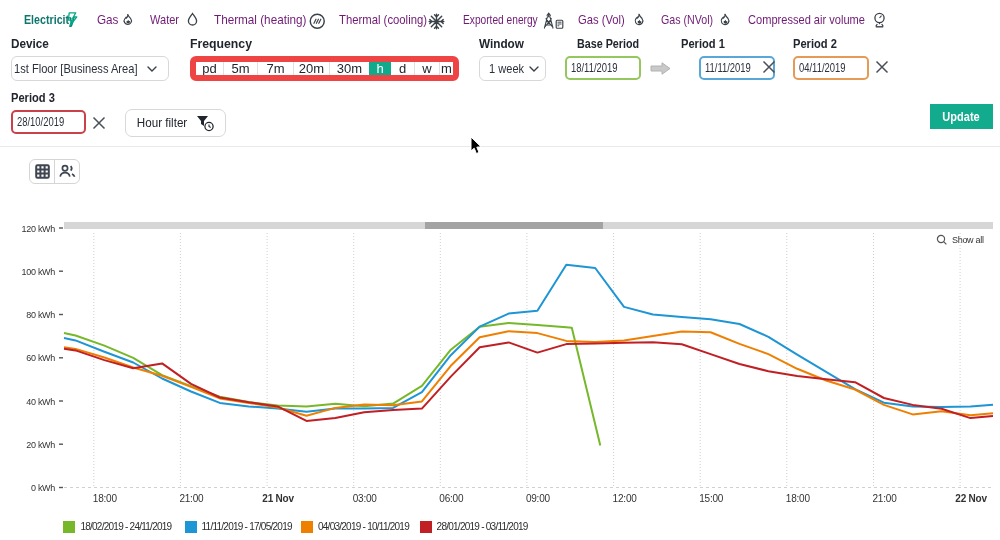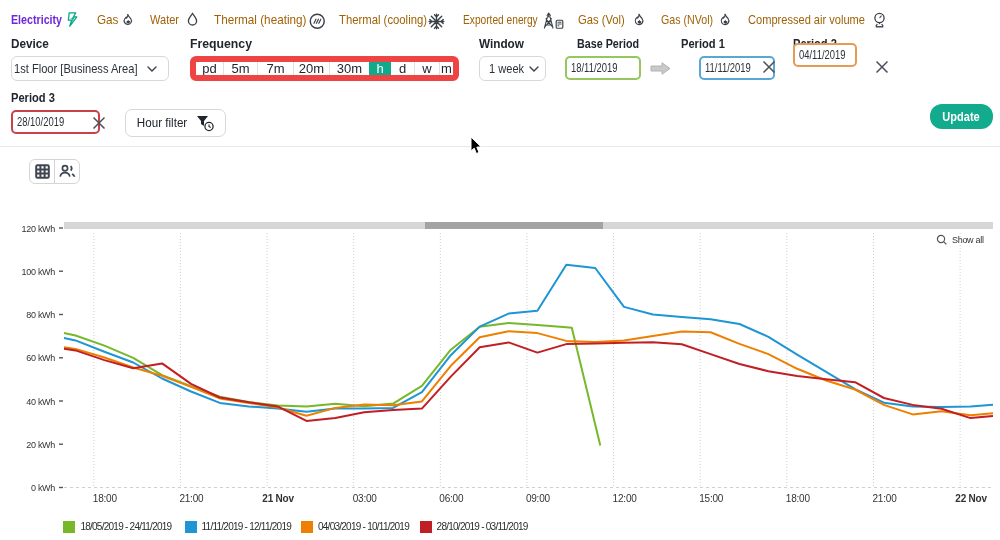--- a/index.html
+++ b/index.html
@@ -1,26 +1,26 @@
 <!DOCTYPE html>
 <html><head><meta charset="utf-8"><style>
 *{margin:0;padding:0;box-sizing:border-box}
 html,body{width:1000px;height:540px;background:#fff;font-family:"Liberation Sans",sans-serif;overflow:hidden;position:relative}
 .abs{position:absolute}
-.nt{position:absolute;top:12px;font-size:13px;color:#a16207;font-weight:500;white-space:nowrap}
+.nt{position:absolute;top:12px;font-size:13px;color:#701a75;font-weight:500;white-space:nowrap}
 .nt span{display:inline-block;transform-origin:0 50%}
 .lbl{position:absolute;font-size:12.5px;font-weight:bold;color:#21262e;white-space:nowrap}
 .lbl span{display:inline-block;transform-origin:0 50%}
 .inp{position:absolute;height:24px;border-radius:5px;background:#fff;font-size:12.5px;color:#2b313b;display:flex;align-items:center;padding-left:3.5px;white-space:nowrap}
 .inp span{display:inline-block;transform-origin:0 50%;transform:scaleX(0.755)}
 .sel{position:absolute;height:25px;border:1px solid #d8d8d8;border-radius:6px;background:#fff;color:#2b313b;display:flex;align-items:center;white-space:nowrap}
 svg{display:block}
 </style></head><body>
 
-<div class="nt" style="left:11px;color:#6d28d9;font-weight:600"><span style="transform:scaleX(.821)">Electricity</span></div>
+<div class="nt" style="left:24px;color:#0f766e;font-weight:600"><span style="transform:scaleX(.821)">Electricity</span></div>
 <svg class="abs" style="left:67px;top:12px" width="11" height="15" viewBox="0 0 11 15">
     <path d="M2.2.8 h6.6 l-2.3 4 h3.3 L2.8 14.2 l1.8-6 H1.4 Z" fill="none" stroke="#00a885" stroke-width="1.3" stroke-linejoin="round"></path>
     <path d="M5.4 5.2 l2.4 0 -3.4 5.6 1-4.1 -1.9 0 Z" fill="#00a885"></path>
   </svg>
 <div class="nt" style="left:96.5px"><span style="transform:scaleX(.9)">Gas</span></div>
 <svg class="abs" style="left:121.5px;top:11.5px" width="12" height="15" viewBox="0 0 17 17">
     <path d="M8.5 1.6 C8.9 4 11 5.5 12.3 7.2 c1.3 1.7 1.5 4.1.3 5.9a5.3 5.3 0 0 1-8.9-.2 c-1.1-1.8-.8-4.2.5-5.8.6-.7 1.4-1.3 1.8-2.1.2.5.3 1.1.1 1.7.9-.8 1.7-1.9 2-3.1 0-.6 0-1.3-.1-2z" fill="none" stroke="#3a4149" stroke-width="1.6" stroke-linejoin="round"></path>
     <path d="M6.7 10.5 c-.6 1-.4 2.4.5 3.1.9.8 2.4.8 3.3 0 .9-.8 1.1-2.2.4-3.2-.4.3-.9.4-1.4.3.2-.7 0-1.5-.5-2-.3.8-.9 1.4-1.6 1.9-.3-.1-.5-.1-.7-.1z" fill="#3a4149"></path>
   </svg>
 <div class="nt" style="left:150px"><span style="transform:scaleX(.848)">Water</span></div>
@@ -105,43 +105,43 @@
   </div>
 <svg class="abs" style="left:650px;top:61px" width="21" height="15" viewBox="0 0 21 15">
     <path d="M1 5 h11 V1.8 L20 7.5 12 13.2 V10 H1 Z" fill="#c9c9c9" stroke="#b2b2b2" stroke-width="1"></path>
   </svg>
 <div class="inp" style="left:699px;top:56px;width:76px;border:2px solid #59a7d7">
     <span>11/11/2019</span>
   </div>
 <svg class="abs" style="left:762px;top:60px" width="14" height="14" viewBox="0 0 14 14">
     <path d="M1.5 1.5 L12.5 12.5 M12.5 1.5 L1.5 12.5" stroke="#4a4f58" stroke-width="1.5"></path>
   </svg>
-<div class="inp" style="left:793px;top:43px;width:64px;border:2px solid #e59a56">
+<div class="inp" style="left:793px;top:56px;width:76px;border:2px solid #e59a56">
     <span>04/11/2019</span>
   </div>
 <svg class="abs" style="left:875px;top:60px" width="14" height="14" viewBox="0 0 14 14">
     <path d="M1.5 1.5 L12.5 12.5 M12.5 1.5 L1.5 12.5" stroke="#4a4f58" stroke-width="1.5"></path>
   </svg>
 
 <div class="lbl" style="left:11px;top:91px"><span style="transform:scaleX(.89)">Period 3</span></div>
-<div class="inp" style="left:11px;top:110px;width:89px;border:2px solid #ca4249">
+<div class="inp" style="left:11px;top:110px;width:75px;border:2px solid #ca4249">
     <span>28/10/2019</span>
   </div>
 <svg class="abs" style="left:92px;top:116px" width="14" height="14" viewBox="0 0 14 14">
     <path d="M1.5 1.5 L12.5 12.5 M12.5 1.5 L1.5 12.5" stroke="#4a4f58" stroke-width="1.5"></path>
   </svg>
 <div class="abs" style="left:125px;top:109px;width:101px;height:28px;border:1px solid #d8d8d8;border-radius:7px;background:#fff;display:flex;align-items:center;justify-content:center;gap:7px;font-size:12px;color:#21262e;font-weight:500">
     <span style="display:inline-block;transform:scaleX(.97)">Hour filter</span>
 <svg width="19" height="17" viewBox="0 0 19 17">
       <path d="M1 1 h11 L8 6 V11 L5 9 V6 Z" fill="#21262e"></path>
       <circle cx="13" cy="11.5" r="4.1" fill="#fff" stroke="#21262e" stroke-width="1.3"></circle>
       <path d="M13 9.4 V11.5 l1.7 1" fill="none" stroke="#21262e" stroke-width="1.1"></path>
     </svg>
   </div>
-<div class="abs" style="left:930px;top:104px;width:63px;height:25px;background:#12ab8d;border-radius:12px;color:#fff;font-size:13px;font-weight:600;display:flex;align-items:center;justify-content:center">
+<div class="abs" style="left:930px;top:104px;width:63px;height:25px;background:#12ab8d;border-radius:0;color:#fff;font-size:13px;font-weight:600;display:flex;align-items:center;justify-content:center">
     <span style="display:inline-block;transform:scaleX(.85)">Update</span>
   </div>
 
 <div class="abs" style="left:0;top:146px;width:1000px;height:1px;background:#e9e9e9"></div>
 
 <div class="abs" style="left:29px;top:159px;width:51px;height:25px;border:1px solid #d5d5d5;border-radius:6px;background:#fff;display:flex">
 <div style="flex:1;border-right:1px solid #d5d5d5;display:flex;align-items:center;justify-content:center">
       <svg width="15" height="15" viewBox="0 0 15 15">
         <g fill="none" stroke="#3f4652" stroke-width="2">
           <rect x="1.2" y="1.2" width="12.6" height="12.6" rx="1.2"></rect>
@@ -211,26 +211,26 @@
     </g>
 <text x="952" y="242.5" font-size="9" letter-spacing="-0.3" fill="#333">Show all</text>
 <polyline points="64.0,333.1 75.5,335.5 104.4,345.6 133.2,357.8 162.1,375.1 191.0,386.1 219.8,396.7 248.7,402.1 277.6,405.5 306.5,406.6 335.3,403.8 364.2,406.2 393.1,403.6 421.9,385.9 450.8,349.7 479.7,326.8 508.6,322.9 537.4,324.9 566.3,327.3 571.8,327.7 600.3,445.5" fill="none" stroke="#76b82a" stroke-width="2" stroke-linejoin="round"></polyline>
 <polyline points="64.0,338.1 75.5,340.4 104.4,351.7 133.2,362.5 162.1,378.5 191.0,391.5 219.8,402.9 248.7,406.4 277.6,408.6 306.5,411.8 335.3,408.6 364.2,408.6 393.1,407.9 421.9,392.1 450.8,355.2 479.7,326.6 508.6,313.6 537.4,310.8 566.3,264.8 595.2,268.0 624.0,306.9 652.9,314.5 681.8,316.9 710.6,319.3 739.5,324.0 768.4,336.8 797.2,354.7 826.1,371.8 855.0,389.1 883.9,402.7 912.7,406.4 941.6,407.1 970.5,406.6 993.0,404.7" fill="none" stroke="#1e95d4" stroke-width="2" stroke-linejoin="round"></polyline>
 <polyline points="64.0,347.2 75.5,348.9 104.4,357.5 133.2,367.5 162.1,375.7 191.0,386.9 219.8,398.4 248.7,402.9 277.6,407.5 306.5,415.7 335.3,407.9 364.2,404.5 393.1,405.3 421.9,401.4 450.8,365.8 479.7,337.2 508.6,331.2 537.4,333.1 566.3,340.9 595.2,342.0 624.0,340.4 652.9,335.9 681.8,331.4 710.6,332.2 739.5,343.9 768.4,354.1 797.2,368.8 826.1,380.5 855.0,389.5 883.9,404.9 912.7,414.4 941.6,411.2 970.5,415.3 993.0,413.3" fill="none" stroke="#ef7f00" stroke-width="2" stroke-linejoin="round"></polyline>
 <polyline points="64.0,348.7 75.5,350.4 104.4,360.1 133.2,368.3 162.1,363.4 191.0,383.9 219.8,397.5 248.7,402.3 277.6,406.4 306.5,420.9 335.3,417.9 364.2,412.2 393.1,409.9 421.9,408.6 450.8,376.6 479.7,347.2 508.6,342.4 537.4,352.6 566.3,344.1 595.2,343.5 624.0,342.8 652.9,342.2 681.8,344.3 710.6,354.1 739.5,364.0 768.4,371.2 797.2,375.9 826.1,379.2 855.0,382.2 883.9,398.0 912.7,404.9 941.6,408.8 970.5,418.1 993.0,415.9" fill="none" stroke="#c01f24" stroke-width="2" stroke-linejoin="round"></polyline>
 </svg>
 
 <div class="abs" style="left:63.4px;top:521px;display:flex;font-size:10px;letter-spacing:-0.75px;color:#2d2d2d">
     <div style="width:12px;height:12px;background:#76b82a;margin-right:5px"></div>
-    <div style="line-height:12px">18/05/2019 - 24/11/2019</div>
+    <div style="line-height:12px">18/02/2019 - 24/11/2019</div>
   </div>
 <div class="abs" style="left:184.5px;top:521px;display:flex;font-size:10px;letter-spacing:-0.75px;color:#2d2d2d">
     <div style="width:12px;height:12px;background:#1e95d4;margin-right:5px"></div>
-    <div style="line-height:12px">11/11/2019 - 12/11/2019</div>
+    <div style="line-height:12px">11/11/2019 - 17/05/2019</div>
   </div>
 <div class="abs" style="left:301px;top:521px;display:flex;font-size:10px;letter-spacing:-0.75px;color:#2d2d2d">
     <div style="width:12px;height:12px;background:#ef7f00;margin-right:5px"></div>
     <div style="line-height:12px">04/03/2019 - 10/11/2019</div>
   </div>
 <div class="abs" style="left:419.6px;top:521px;display:flex;font-size:10px;letter-spacing:-0.75px;color:#2d2d2d">
     <div style="width:12px;height:12px;background:#c01f24;margin-right:5px"></div>
-    <div style="line-height:12px">28/10/2019 - 03/11/2019</div>
+    <div style="line-height:12px">28/01/2019 - 03/11/2019</div>
   </div>
 
 </body></html>

